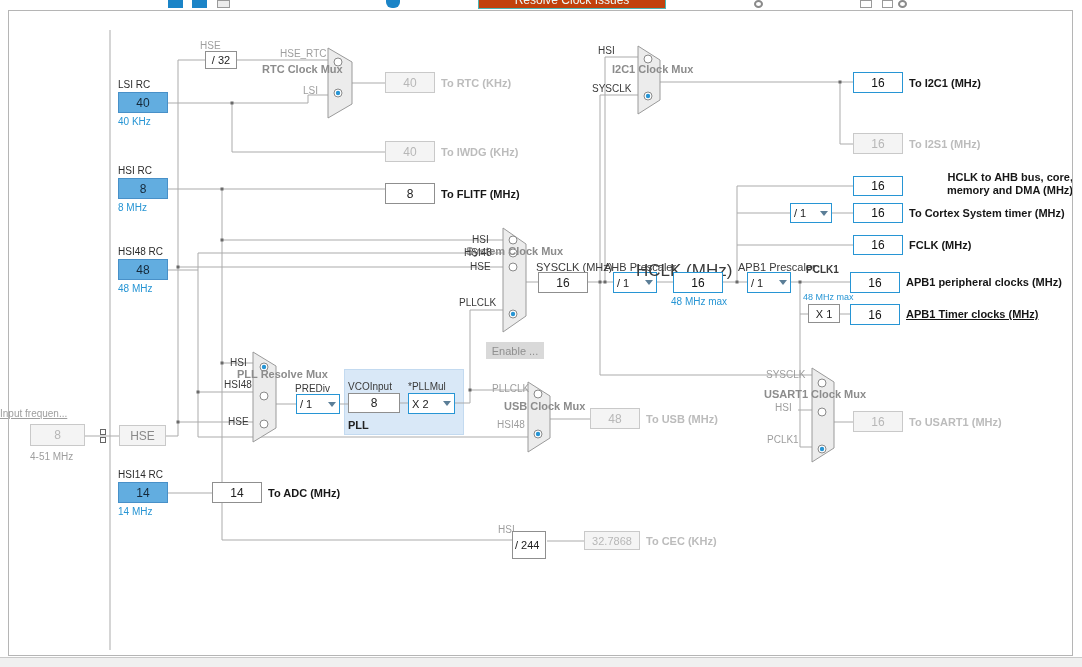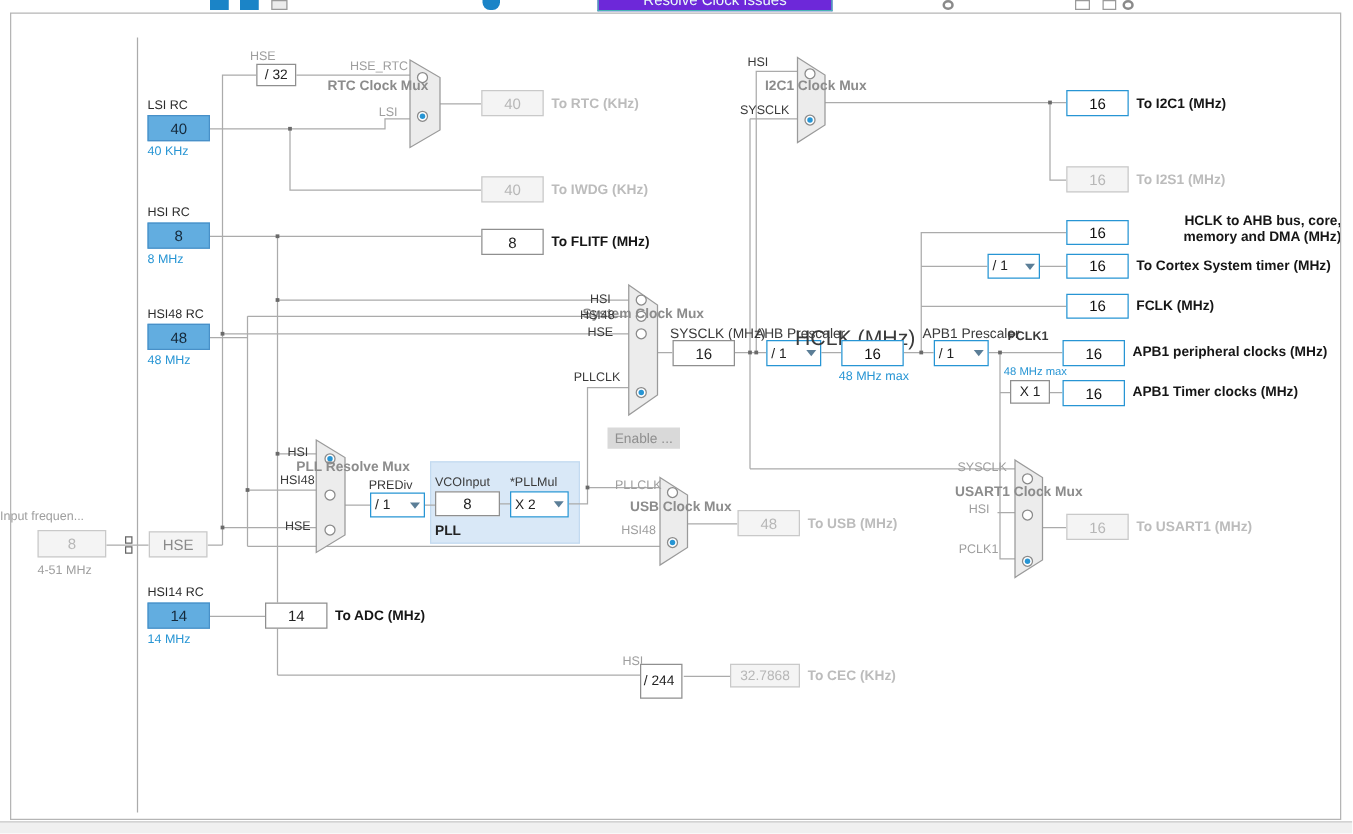--- a/index.html
+++ b/index.html
@@ -34,21 +34,21 @@
 </head>
 <body>
 
 <div id="screen">
 
   <div class="abs" style="left:0;top:0;width:1082px;height:10px;background:#fff;">
     <div class="abs tb-blue" style="left:168px;top:0;width:15px;height:8px;"></div>
     <div class="abs tb-blue" style="left:192px;top:0;width:15px;height:8px;"></div>
     <div class="abs tb-outline" style="left:217px;top:0;width:13px;height:8px;"></div>
     <div class="abs tb-blue" style="left:386px;top:0;width:14px;height:8px;border-radius:0 0 6px 6px;"></div>
-    <div class="abs" style="left:478px;top:0;width:188px;height:9px;background:#6d28d9;border:1px solid #49b4b4;border-top:none;overflow:hidden;">
+    <div class="abs" style="left:478px;top:0;width:188px;height:9px;background:#c2410c;border:1px solid #49b4b4;border-top:none;overflow:hidden;">
       <span class="abs" style="left:0;right:0;top:-7px;text-align:center;font-size:12px;color:#eafafa;">Resolve Clock Issues</span>
     </div>
     <div class="abs tb-circle" style="left:754px;top:0;width:9px;height:8px;"></div>
     <div class="abs tb-outline" style="left:860px;top:0;width:12px;height:8px;background:#fff;"></div>
     <div class="abs tb-outline" style="left:882px;top:0;width:11px;height:8px;background:#fff;"></div>
     <div class="abs tb-circle" style="left:898px;top:0;width:9px;height:8px;"></div>
   </div>
 
   <div class="abs panel-pll" style="left:344px;top:369px;width:120px;height:66px;"></div>
 
@@ -121,21 +121,21 @@
       <circle cx="822" cy="383" r="4"></circle>
       <circle cx="822" cy="412" r="4"></circle>
       <circle cx="822" cy="449" r="4"></circle>
       <circle cx="822" cy="449" r="2.2" fill="#2795d4" stroke="none"></circle>
     </g>
   </svg>
 
   <div class="abs handle" style="left:100px;top:429px;width:6px;height:6px;"></div>
   <div class="abs handle" style="left:100px;top:437px;width:6px;height:6px;"></div>
 
-  <div class="abs pin pin-grey" style="left:0;top:408px;width:72px;overflow:hidden;">Input frequen...</div>
+  <div class="abs pin pin-grey" style="left:0;top:408px;width:72px;overflow:hidden;text-decoration:underline;">Input frequen...</div>
   <div class="abs box box-grey" style="left:30px;top:424px;width:55px;height:22px;">8</div>
   <div class="abs freq freq-grey" style="left:30px;top:451px;">4-51 MHz</div>
   <div class="abs box box-grey" style="left:119px;top:425px;width:47px;height:21px;font-size:12px;color:#8a8a8a;">HSE</div>
 
   <div class="abs src-name" style="left:118px;top:79px;">LSI RC</div>
   <div class="abs box box-blue" style="left:118px;top:92px;width:50px;height:21px;">40</div>
   <div class="abs freq" style="left:118px;top:116px;">40 KHz</div>
 
   <div class="abs src-name" style="left:118px;top:165px;">HSI RC</div>
   <div class="abs box box-blue" style="left:118px;top:178px;width:50px;height:21px;">8</div>
@@ -205,21 +205,21 @@
     <span class="caret"></span>
   </div>
   <div class="abs" style="left:486px;top:342px;width:58px;height:17px;background:#d9d9d9;color:#8f8f8f;font-size:11px;display:flex;align-items:center;justify-content:center;">Enable ...</div>
 
   <div class="abs pin" style="left:806px;top:264px;font-size:10px;font-weight:bold;">PCLK1</div>
   <div class="abs freq" style="left:803px;top:292px;font-size:9px;">48 MHz max</div>
   <div class="abs box box-active" style="left:850px;top:272px;width:50px;height:21px;">16</div>
   <div class="abs out-label" style="left:906px;top:276px;width:167px;">APB1 peripheral clocks (MHz)</div>
   <div class="abs box box-white" style="left:808px;top:304px;width:32px;height:19px;font-size:11px;">X 1</div>
   <div class="abs box box-active" style="left:850px;top:304px;width:50px;height:21px;">16</div>
-  <div class="abs out-label" style="left:906px;top:308px;width:167px;">APB1 Timer clocks (MHz)</div>
+  <div class="abs out-label" style="left:906px;top:308px;width:167px;text-decoration:underline;">APB1 Timer clocks (MHz)</div>
 
   <div class="abs mux-title" style="left:237px;top:332px;">PLL Resolve Mux</div>
   <div class="abs pin" style="left:230px;top:357px;">HSI</div>
   <div class="abs pin" style="left:224px;top:379px;">HSI48</div>
   <div class="abs pin" style="left:228px;top:416px;">HSE</div>
   <div class="abs pin" style="left:295px;top:383px;">PREDiv</div>
   <div class="abs combo" style="left:296px;top:394px;width:44px;height:20px;">
     <span>/ 1</span>
     <span class="caret"></span>
   </div>

